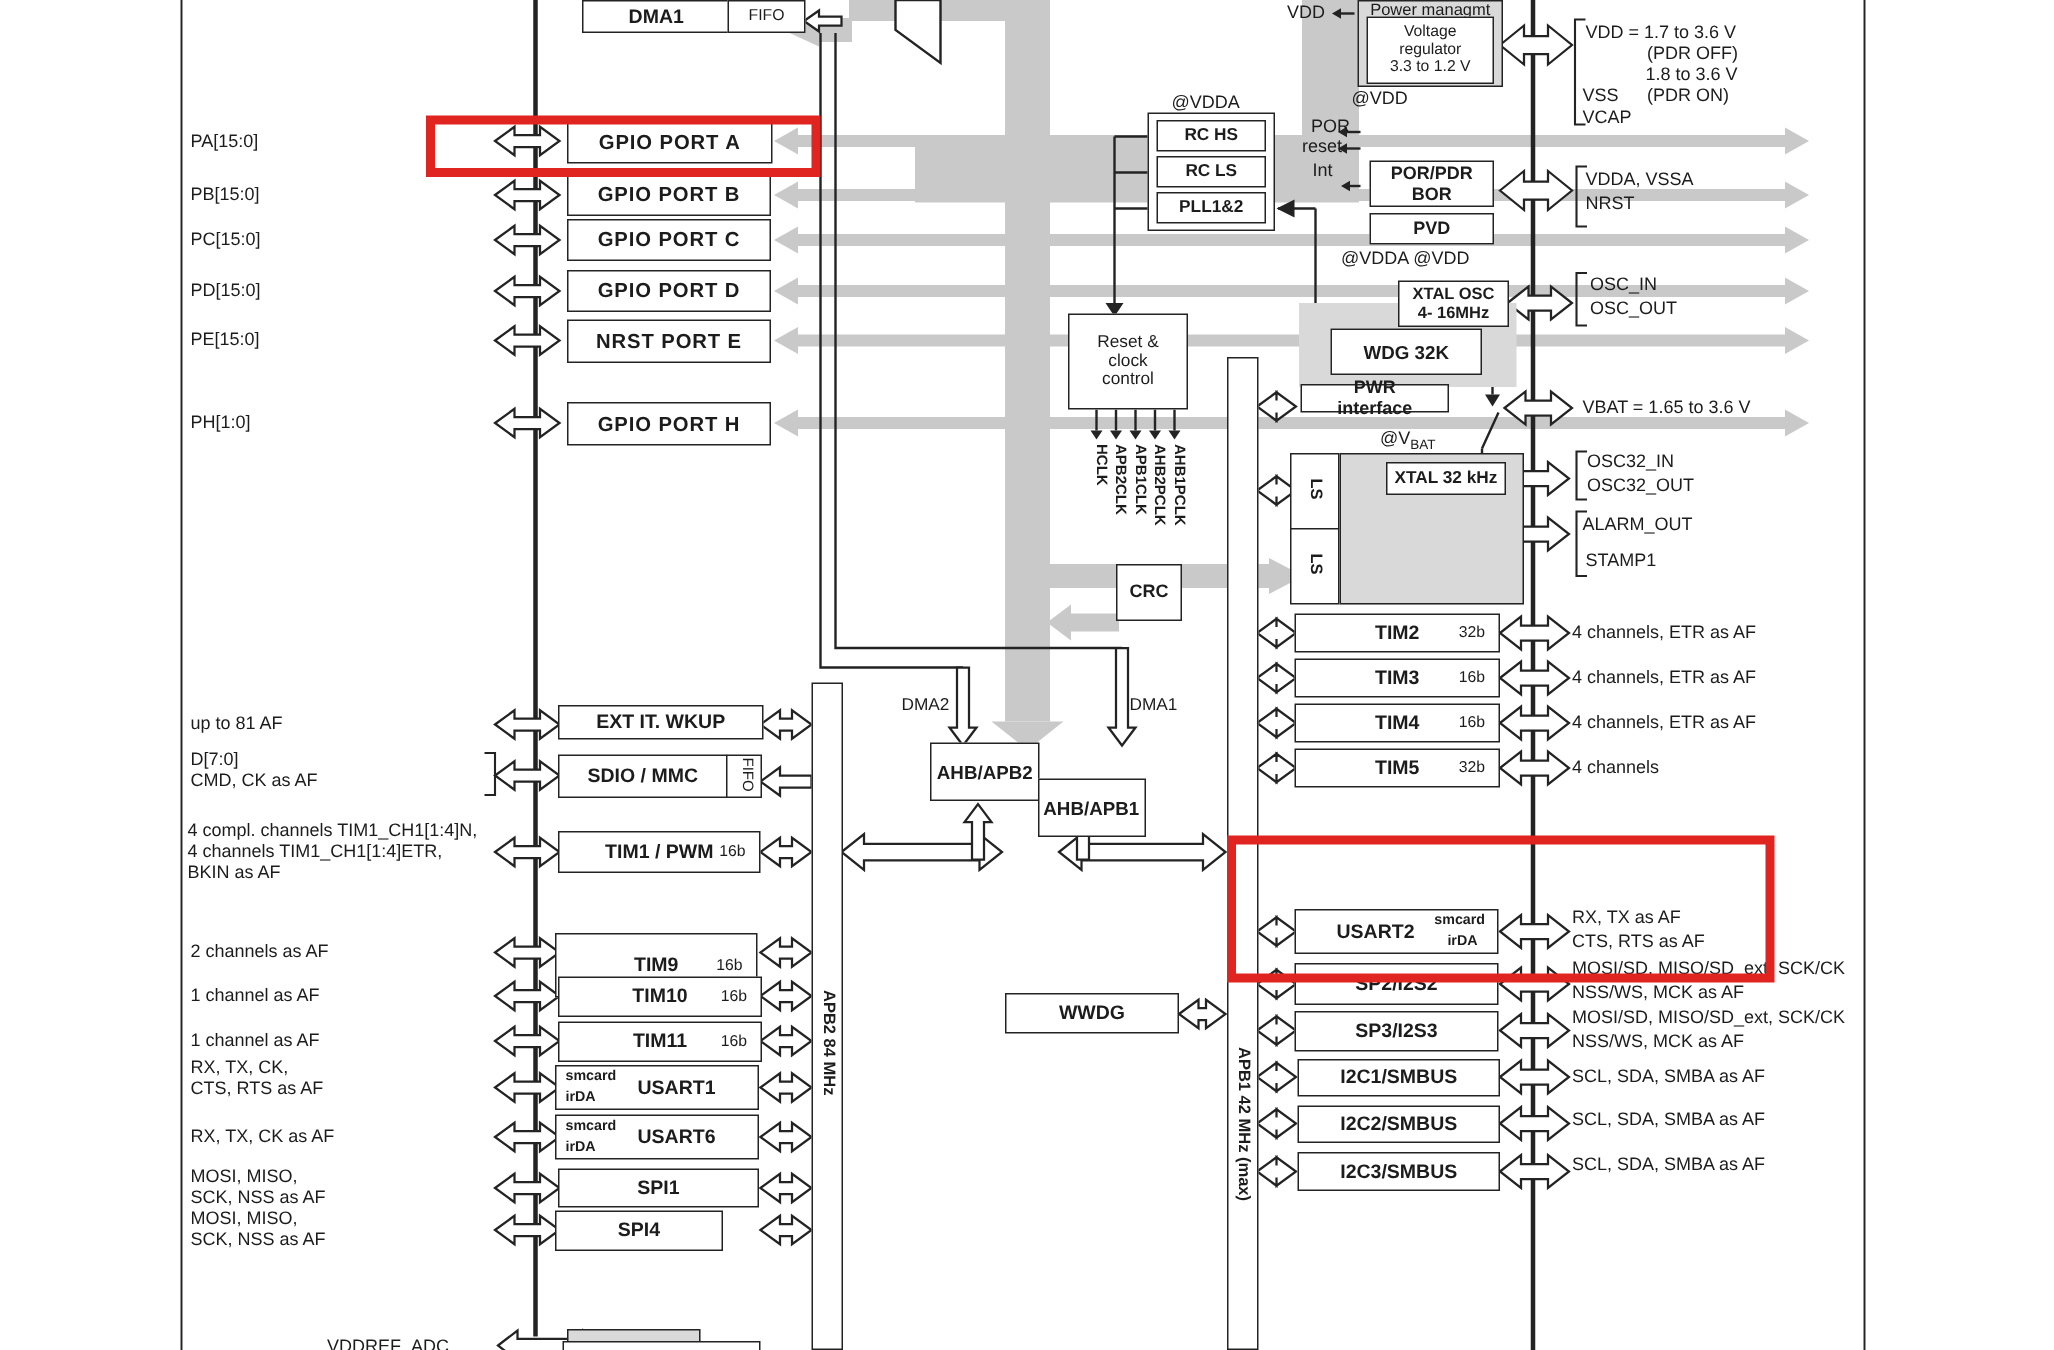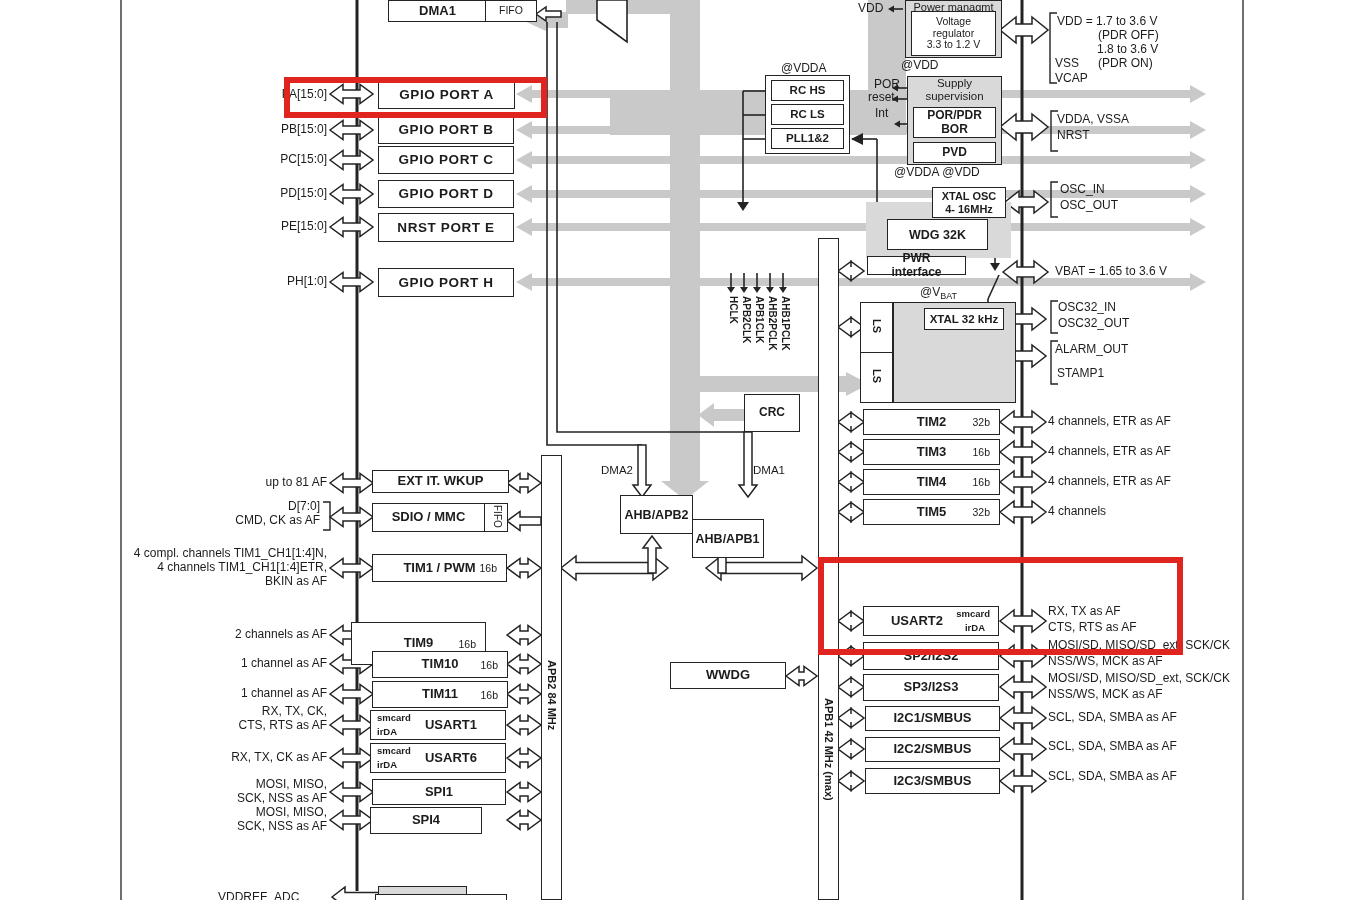--- a/index.html
+++ b/index.html
@@ -5,21 +5,21 @@
   html,body{margin:0;padding:0;background:#fff}
   #canvas{position:relative;width:1369px;height:900px;overflow:hidden;background:#fff;
           font-family:"Liberation Sans",sans-serif;color:#1c1c1c}
   svg{position:absolute;left:0;top:0;z-index:1}
   .bx{position:absolute;background:#fff;border:1.5px solid #232323;box-sizing:border-box;
       display:flex;align-items:center;justify-content:center;font-size:13px;font-weight:600;
       z-index:2;white-space:pre-line;text-align:center;line-height:1.12}
   .gbx{background:#d9d9d9}
   .nb{border:none}
   .lb{position:absolute;font-size:12px;white-space:nowrap;z-index:2;line-height:1.15}
-  .rt{text-align:right}
+  .rt{}
   .vt{position:absolute;transform-origin:0 0;transform:rotate(90deg);font-size:10.5px;
       white-space:nowrap;z-index:3;font-weight:600}
   .bits{position:absolute;right:9px;top:50%;transform:translateY(-46%);font-size:10.5px;font-weight:400}
   .sub{position:absolute;font-size:9.5px;font-weight:700;line-height:1}
   .red{position:absolute;border:6px solid #e02420;box-sizing:border-box;z-index:6;background:transparent}
   .gpio{letter-spacing:.6px;font-size:13.5px}
   .subsc{font-size:9px;vertical-align:-3px}
 </style>
 </head>
 <body>
@@ -187,37 +187,38 @@
 regulator
 3.3 to 1.2 V</div>
 <div class="lb" style="left:858px;top:2px">VDD</div>
 <div class="lb" style="left:901px;top:59px">@VDD</div>
 <div class="lb" style="left:1057px;top:15px">VDD = 1.7 to 3.6 V</div>
 <div class="lb" style="left:1098px;top:29px">(PDR OFF)</div>
 <div class="lb" style="left:1097px;top:43px">1.8 to 3.6 V</div>
 <div class="lb" style="left:1098px;top:57px">(PDR ON)</div>
 <div class="lb" style="left:1055px;top:57px">VSS</div>
 <div class="lb" style="left:1055px;top:72px">VCAP</div>
-<div class="bx gbx" style="left:907px;top:76px;width:95px;height:89px;align-items:flex-start;font-size:11.5px;font-weight:400">Supply
-supervision</div>
 <div class="bx" style="left:913px;top:107px;width:83px;height:31px;font-size:12px;z-index:3">POR/PDR
 BOR</div>
 <div class="bx" style="left:913px;top:142px;width:83px;height:21px;font-size:12px;z-index:3">PVD</div>
 <div class="lb" style="left:874px;top:78px">POR</div>
 <div class="lb" style="left:868px;top:91px">reset</div>
 <div class="lb" style="left:875px;top:107px">Int</div>
 <div class="lb" style="left:894px;top:166px">@VDDA @VDD</div>
 <div class="lb" style="left:1057px;top:113px">VDDA, VSSA</div>
 <div class="lb" style="left:1057px;top:129px">NRST</div>
 
 <div class="lb" style="left:781px;top:62px">@VDDA</div>
 <div class="bx nb" style="left:765px;top:75px;width:85px;height:79px;border:1.5px solid #232323"></div>
 <div class="bx" style="left:771px;top:80px;width:73px;height:21px;font-size:11.5px;z-index:3">RC HS</div>
 <div class="bx" style="left:771px;top:104px;width:73px;height:21px;font-size:11.5px;z-index:3">RC LS</div>
 <div class="bx" style="left:771px;top:128px;width:73px;height:21px;font-size:11.5px;z-index:3">PLL1&amp;2</div>
+<div class="bx" style="left:712px;top:209px;width:80px;height:64px;font-size:11.5px;font-weight:400">Reset &amp;
+clock
+control</div>
 <div class="vt" style="left:739px;top:296px;font-size:10px">HCLK</div>
 <div class="vt" style="left:752px;top:296px;font-size:10px">APB2CLK</div>
 <div class="vt" style="left:765px;top:296px;font-size:10px">APB1CLK</div>
 <div class="vt" style="left:778px;top:296px;font-size:10px">AHB2PCLK</div>
 <div class="vt" style="left:791px;top:296px;font-size:10px">AHB1PCLK</div>
 <div class="bx gbx nb" style="left:866px;top:202px;width:145px;height:56px"></div>
 <div class="bx" style="left:932px;top:187px;width:74px;height:31px;font-size:11px;z-index:3">XTAL OSC
 4- 16MHz</div>
 <div class="bx" style="left:887px;top:219px;width:101px;height:31px;font-size:12.5px;z-index:3">WDG 32K</div>
 <div class="lb" style="left:1060px;top:183px">OSC_IN</div>
@@ -231,21 +232,21 @@
 <div class="bx" style="left:860px;top:352px;width:33px;height:51px"></div>
 <div class="vt" style="left:883px;top:319px;font-size:11px">LS</div>
 <div class="vt" style="left:883px;top:369px;font-size:11px">LS</div>
 <div class="bx gbx" style="left:893px;top:302px;width:123px;height:101px"></div>
 <div class="bx" style="left:924px;top:308px;width:80px;height:22px;font-size:11.5px;z-index:3">XTAL 32 kHz</div>
 <div class="lb" style="left:1058px;top:301px">OSC32_IN</div>
 <div class="lb" style="left:1058px;top:317px">OSC32_OUT</div>
 <div class="lb" style="left:1055px;top:343px">ALARM_OUT</div>
 <div class="lb" style="left:1057px;top:367px">STAMP1</div>
 
-<div class="bx" style="left:744px;top:394px;width:56px;height:38px;font-size:12px">CRC</div>
+<div class="bx" style="left:744px;top:376px;width:44px;height:38px;font-size:12px">CRC</div>
 <div class="lb" style="left:601px;top:464px;font-size:11.5px">DMA2</div>
 <div class="lb" style="left:753px;top:464px;font-size:11.5px">DMA1</div>
 <div class="bx" style="left:620px;top:495px;width:73px;height:39px;font-size:12.5px">AHB/APB2</div>
 <div class="bx" style="left:691.5px;top:519px;width:72px;height:39px;font-size:12.5px">AHB/APB1</div>
 <div class="bx" style="left:541px;top:455px;width:21px;height:445px"></div>
 <div class="vt" style="left:558px;top:660px;font-size:11px">APB2 84 MHz</div>
 <div class="bx" style="left:818px;top:238px;width:21px;height:662px"></div>
 <div class="vt" style="left:835px;top:698px;font-size:11px">APB1 42 MHz (max)</div>
 
 <div class="bx" style="left:863px;top:409px;width:137px;height:26px"><span>TIM2</span><span class="bits">32b</span></div>
@@ -282,21 +283,21 @@
 <div class="lb rt" style="left:127px;top:500px;width:193px">D[7:0]</div>
 <div class="lb rt" style="left:127px;top:514px;width:193px">CMD, CK as AF</div>
 <div class="bx" style="left:372px;top:503px;width:113px;height:29px">SDIO / MMC</div>
 <div class="bx" style="left:484px;top:503px;width:24px;height:29px"></div>
 <div class="vt" style="left:503px;top:505px;font-size:10px;font-weight:400">FIFO</div>
 <div class="lb rt" style="left:125px;top:547px;width:202px">4 compl. channels TIM1_CH1[1:4]N,</div>
 <div class="lb rt" style="left:125px;top:561px;width:202px">4 channels TIM1_CH1[1:4]ETR,</div>
 <div class="lb rt" style="left:125px;top:575px;width:202px">BKIN as AF</div>
 <div class="bx" style="left:372px;top:554px;width:135px;height:28px"><span>TIM1 / PWM</span><span class="bits">16b</span></div>
 <div class="lb rt" style="left:127px;top:628px;width:200px">2 channels as AF</div>
-<div class="bx" style="left:351px;top:622px;width:135px;height:43px"><span>TIM9</span><span class="bits">16b</span></div>
+<div class="bx" style="left:370px;top:622px;width:135px;height:43px"><span>TIM9</span><span class="bits">16b</span></div>
 <div class="lb rt" style="left:127px;top:657px;width:200px">1 channel as AF</div>
 <div class="bx" style="left:372px;top:651px;width:136px;height:27px"><span>TIM10</span><span class="bits">16b</span></div>
 <div class="lb rt" style="left:127px;top:687px;width:200px">1 channel as AF</div>
 <div class="bx" style="left:372px;top:681px;width:136px;height:27px"><span>TIM11</span><span class="bits">16b</span></div>
 <div class="lb rt" style="left:127px;top:705px;width:200px">RX, TX, CK,</div>
 <div class="lb rt" style="left:127px;top:719px;width:200px">CTS, RTS as AF</div>
 <div class="bx" style="left:370px;top:710px;width:136px;height:30px">
   <span style="padding-left:26px">USART1</span>
   <span class="sub" style="left:6px;top:2px">smcard</span>
   <span class="sub" style="left:6px;bottom:3px">irDA</span>

